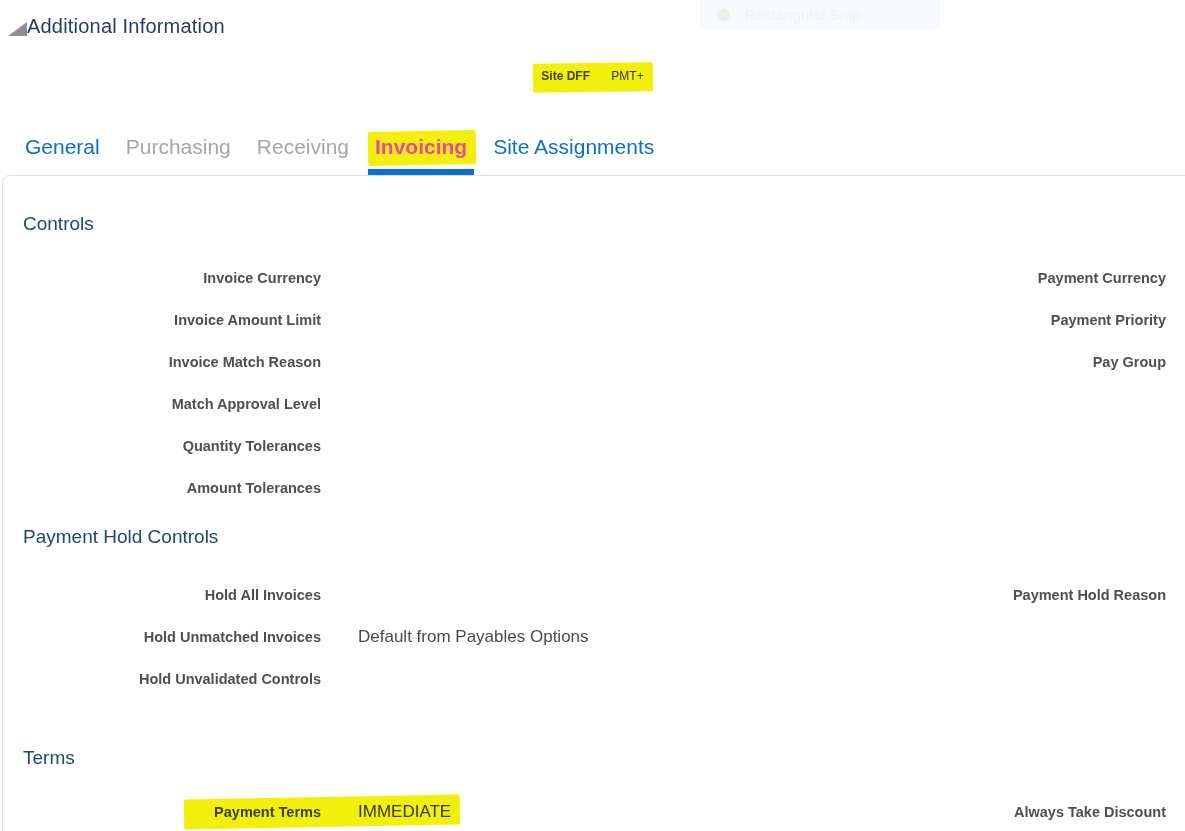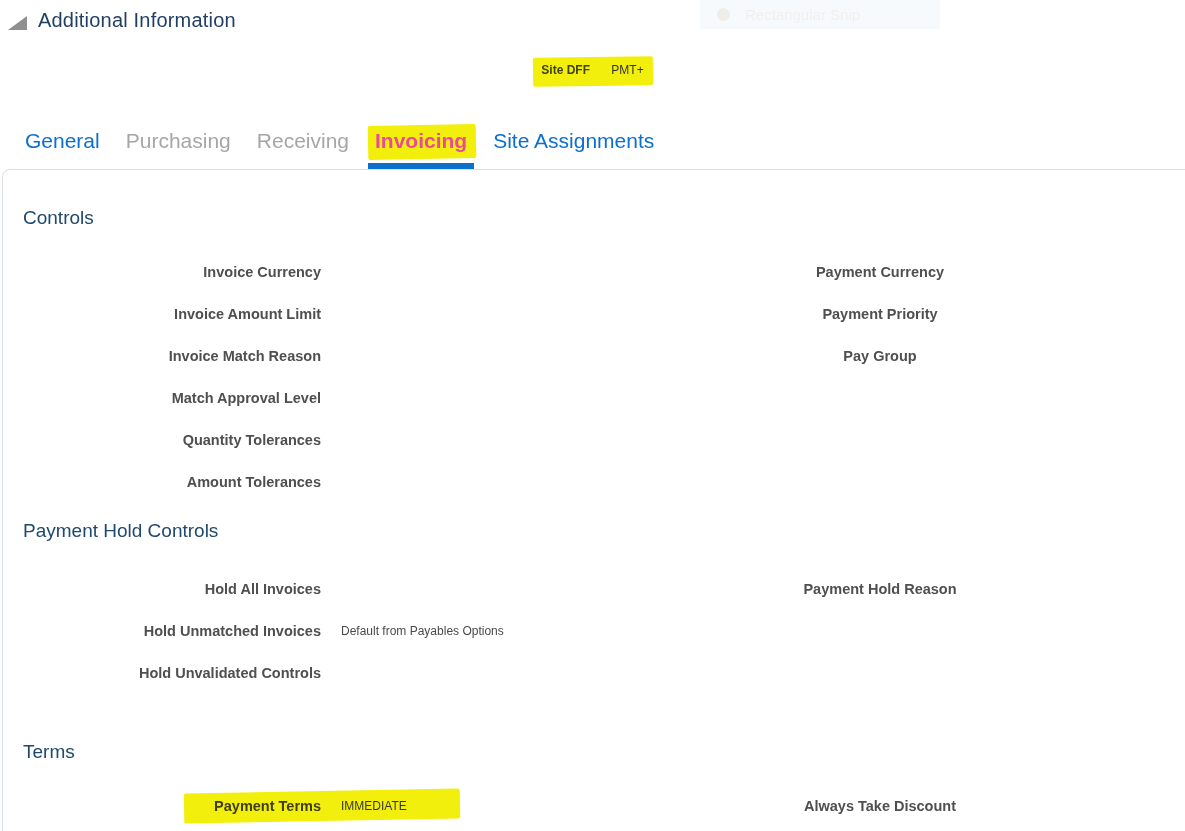--- a/index.html
+++ b/index.html
@@ -1,20 +1,20 @@
 <!DOCTYPE html>
 <html><head>
 <meta charset="utf-8">
 <style>
   * { margin:0; padding:0; box-sizing:border-box; }
   html,body { width:1185px; height:831px; background:#ffffff; overflow:hidden;
     font-family:"Liberation Sans","DejaVu Sans",sans-serif; }
 
   
-  .page-header { display:flex; align-items:center; gap:11px; padding:9px 0 0 8px; position:relative; }
+  .page-header { display:flex; align-items:center; padding:15px 0 0 8px; position:relative; }
   .tri-icon { width:0; height:0; border-left:19px solid transparent; border-bottom:14px solid #8f8f8f; margin-top:5px; cursor:pointer; }
   .page-title { font-size:20px; color:#213e63; letter-spacing:0.2px; }
 
   
   .ghost { position:absolute; left:700px; top:0; width:240px; height:29px; background:#f7fafd;
     display:flex; align-items:center; }
   .ghost-dot { width:13px; height:13px; border-radius:50%; background:#efede9; margin-left:17px; }
   .ghost-label { margin-left:15px; font-size:15px; color:#f2f0ed; }
 
   
@@ -39,22 +39,22 @@
   .panel { border-top:1px solid #d8dee6; border-left:1px solid #dde2e8; border-radius:8px 0 0 0;
     margin-left:2px; height:662px; overflow:hidden; }
   .sec-title { font-size:19px; line-height:23px; color:#20496f; font-weight:normal; margin:36px 0 22px 20px; }
   .sec-title.mt-mid { margin-top:16px; margin-bottom:26px; }
   .sec-title.mt-big { margin-top:46px; }
   .sec-grid { display:flex; }
   .half-left { width:50%; }
   .half-right { flex:1; }
   .frow { display:flex; align-items:center; height:42px; position:relative; }
   .flabel { width:318px; text-align:right; font-size:14.5px; font-weight:bold; color:#4f4f4f; position:relative; z-index:1; }
-  .fvalue { margin-left:20px; font-size:12px; color:#4a4a4a; position:relative; z-index:1; }
-  .rlabel { flex:1; text-align:center; padding-right:19px; font-size:14.5px; font-weight:bold; color:#4f4f4f; }
+  .fvalue { margin-left:37px; font-size:17px; color:#4a4a4a; position:relative; z-index:1; }
+  .rlabel { flex:1; text-align:right; padding-right:19px; font-size:14.5px; font-weight:bold; color:#4f4f4f; }
   .terms-marker { left:181px; width:276px; top:6px; height:30px; transform:rotate(-1.1deg); }
   .hl-label { color:#3e3e12; }
   .hl-value { color:#38382a; }
 </style>
 </head>
 <body>
 
 <div class="page-header">
   <div class="tri-icon"></div>
   <div class="page-title">Additional Information</div>

